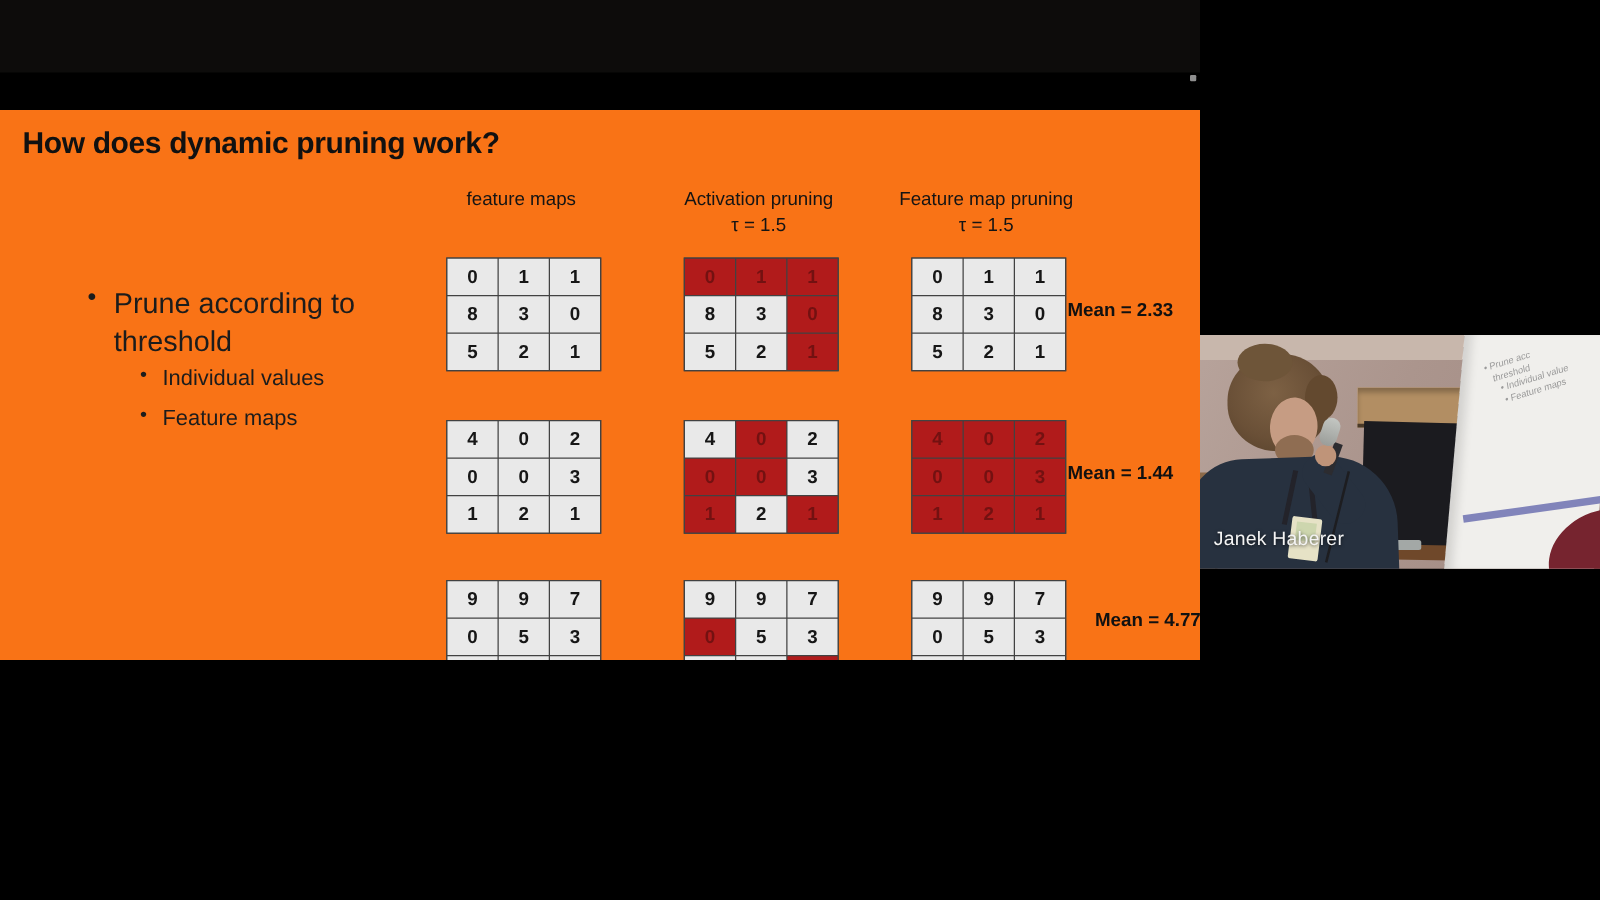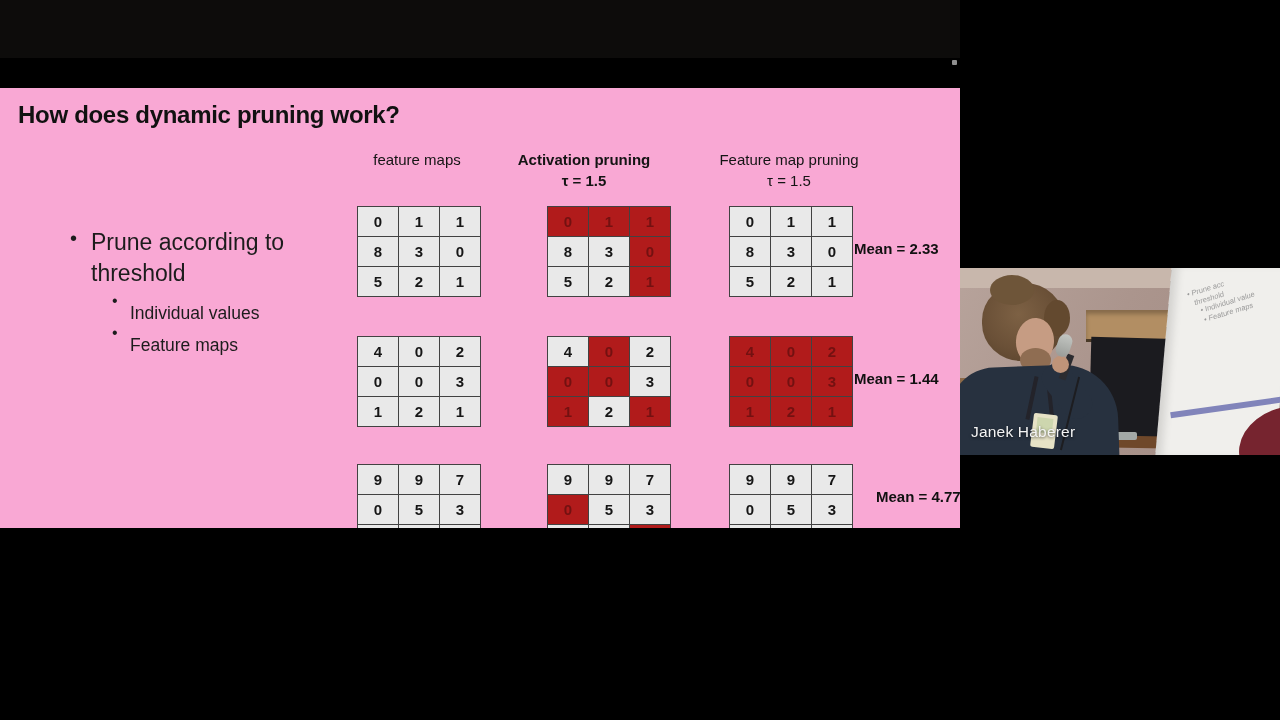--- a/index.html
+++ b/index.html
@@ -5,28 +5,28 @@
   * { margin:0; padding:0; box-sizing:border-box; }
   html,body { background:#000; }
   body { font-family:"Liberation Sans", sans-serif; }
   .canvas { position:relative; width:1280px; height:720px; background:#000; overflow:hidden; }
 
   
   .top-strip { position:absolute; left:0; top:0; width:960px; height:58px; background:#0d0c0b; }
   .top-dot { position:absolute; left:952px; top:60px; width:5px; height:5px; background:#8f8f8f; border-radius:1px; }
 
   
-  .slide { position:absolute; left:0; top:88px; width:960px; height:440px; background:#f9a8d4; overflow:hidden; }
+  .slide { position:absolute; left:0; top:88px; width:960px; height:440px; background:#f97316; overflow:hidden; }
   .slide-title { position:absolute; left:18px; top:13px; font-size:24px; font-weight:700; color:#111; letter-spacing:-0.3px; }
 
   .bullet-dot { position:absolute; color:#1c1c1c; }
   .bullet-main-dot { left:70px; top:139px; font-size:20px; }
   .bullet-main-text { position:absolute; left:91px; top:139px; width:218px; font-size:23px; line-height:31px; color:#1c1c1c; }
   .bullet-sub-dot { font-size:16px; left:112px; }
-  .bullet-sub-text { position:absolute; left:130px; font-size:17.5px; color:#1c1c1c;margin-top:11px; }
+  .bullet-sub-text { position:absolute; left:130px; font-size:17.5px; color:#1c1c1c; }
 
   .col-header { position:absolute; top:61px; width:180px; text-align:center; font-size:15px; line-height:21px; color:#141414; }
   .col-header .tau-line { font-style:normal; }
 
   .matrix { position:absolute; display:grid; grid-template-columns:repeat(3,40px); grid-auto-rows:29px; border:1px solid #424242; background:#424242; grid-gap:1px; }
   .cell { background:#e9e9e9; color:#161616; font-size:15px; font-weight:600; display:flex; align-items:center; justify-content:center; }
   .cell.pruned { background:#b11b1b; color:#731111; }
 
   .mean-label { position:absolute; left:854px; font-size:15px; font-weight:600; color:#111; white-space:nowrap; }
 
@@ -83,21 +83,21 @@
     <div class="bullet-main-text">Prune according to threshold</div>
 
     <span class="bullet-dot bullet-sub-dot" style="top:204px;">•</span>
     <div class="bullet-sub-text" style="top:204px;">Individual values</div>
     <span class="bullet-dot bullet-sub-dot" style="top:236px;">•</span>
     <div class="bullet-sub-text" style="top:236px;">Feature maps</div>
 
     <div class="col-header" style="left:327px;">
       <div>feature maps</div>
     </div>
-    <div class="col-header" style="left:494px;font-weight:bold;">
+    <div class="col-header" style="left:517px;">
       <div>Activation pruning</div>
       <div class="tau-line">τ = 1.5</div>
     </div>
     <div class="col-header" style="left:699px;text-align:center;">
       <div>Feature map pruning</div>
       <div class="tau-line">τ = 1.5</div>
     </div>
 
     <div id="matrix-area">
         <div class="matrix" style="left: 357px; top: 118px;">

